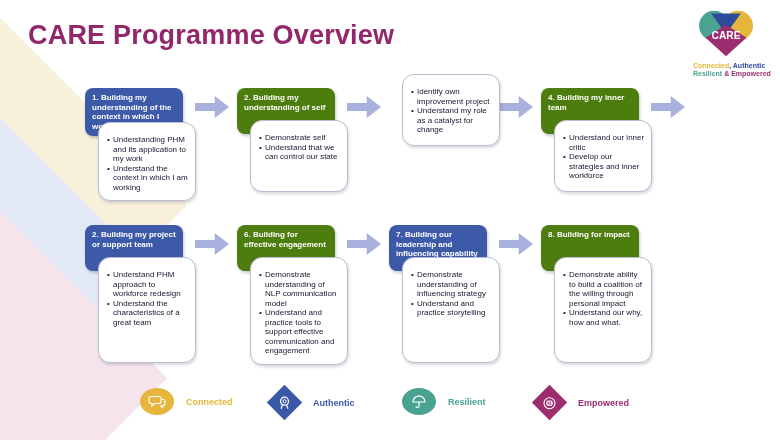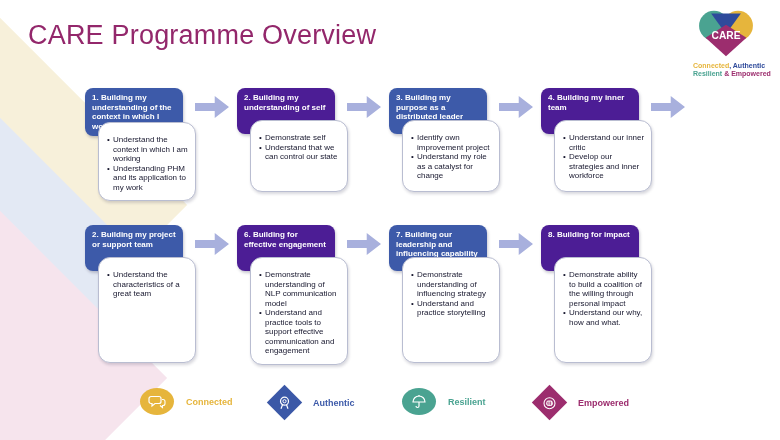--- a/index.html
+++ b/index.html
@@ -13,21 +13,21 @@
   .stage { position:absolute; inset:0; }
 
   
   .bg-wedge { position:absolute; transform:rotate(45deg); }
   .wedge-cream { left:-175px; top:55px;  width:300px; height:300px; background:#f7f0da; }
   .wedge-blue  { left:-195px; top:135px; width:300px; height:300px; background:#e3e9f4; }
   .wedge-pink  { left:-195px; top:228px; width:300px; height:300px; background:#f6e4ed; }
 
   .page-title {
     position:absolute; left:28px; top:20px;
-    font-size:27px; font-weight:normal; color:#93276b; letter-spacing:0.2px;
+    font-size:27px; font-weight:bold; color:#93276b; letter-spacing:0.2px;
   }
 
   
   .logo { position:absolute; left:693px; top:8px; width:66px; }
   .logo svg { display:block; margin:0 auto; }
   .logo-caption { font-size:7px; line-height:8px; font-weight:bold; margin-top:2px; white-space:nowrap; }
   .cap-connected { color:#e6b53c; }
   .cap-authentic { color:#2e4a9b; }
   .cap-resilient { color:#4aa391; }
   .cap-empowered { color:#9c2d6e; }
@@ -40,21 +40,21 @@
 
   .step-header {
     width:98px; min-height:46px;
     border-radius:8px;
     padding:5px 6px 5px 7px;
     color:#ffffff; font-size:8px; font-weight:bold; line-height:9.5px;
     position:relative; z-index:1;
     box-shadow:1px 2px 3px rgba(40,40,70,0.25);
   }
   .theme-blue .step-header { background:#3d5aa9; }
-  .theme-teal .step-header { background:#4c1d95; }
+  .theme-teal .step-header { background:#4d7c0f; }
 
   .step-body {
     width:98px; margin-left:13px; margin-top:-14px;
     background:#ffffff;
     border:1px solid #b9bdd1; border-radius:12px;
     padding:12px 6px 8px 8px;
     position:relative; z-index:2;
     box-shadow:1px 2px 3px rgba(40,40,70,0.18);
   }
   .row-1 .step-body { min-height:72px; }
@@ -115,38 +115,37 @@
       <span class="cap-connected">Connected</span><span class="cap-authentic">, </span><span class="cap-authentic">Authentic</span><br>
       <span class="cap-resilient">Resilient</span><span class="cap-empowered"> &amp; </span><span class="cap-empowered">Empowered</span>
     </div>
   </div>
 
   <div class="row row-1">
     <div class="cell theme-blue">
       <div class="step-header">1. Building my understanding of the context in which I work</div>
       <div class="step-body">
         <ul>
+          <li>Understanding PHM and its application to my work</li>
           <li>Understand the context in which I am working</li>
-          <li>Understanding PHM and its application to my work</li>
         </ul>
       </div>
       <div class="flow-arrow"></div>
     </div>
     <div class="cell theme-teal">
       <div class="step-header">2. Building my understanding of self</div>
       <div class="step-body">
         <ul>
           <li>Demonstrate self</li>
           <li>Understand that we can control our state</li>
         </ul>
       </div>
       <div class="flow-arrow"></div>
     </div>
     <div class="cell theme-blue">
-      <div class="step-header">3. Building my purpose as a distributed leader</div>
       <div class="step-body">
         <ul>
           <li>Identify own improvement project</li>
           <li>Understand my role as a catalyst for change</li>
         </ul>
       </div>
       <div class="flow-arrow"></div>
     </div>
     <div class="cell theme-teal">
       <div class="step-header">4. Building my inner team</div>
@@ -158,20 +157,21 @@
       </div>
       <div class="flow-arrow"></div>
     </div>
   </div>
 
   <div class="row row-2">
     <div class="cell theme-blue">
       <div class="step-header">2. Building my project or support team</div>
       <div class="step-body">
         <ul>
+          <li>Understand PHM approach to workforce redesign</li>
           <li>Understand the characteristics of a great team</li>
         </ul>
       </div>
       <div class="flow-arrow"></div>
     </div>
     <div class="cell theme-teal">
       <div class="step-header">6. Building for effective engagement</div>
       <div class="step-body">
         <ul>
           <li>Demonstrate understanding of NLP communication model</li>

